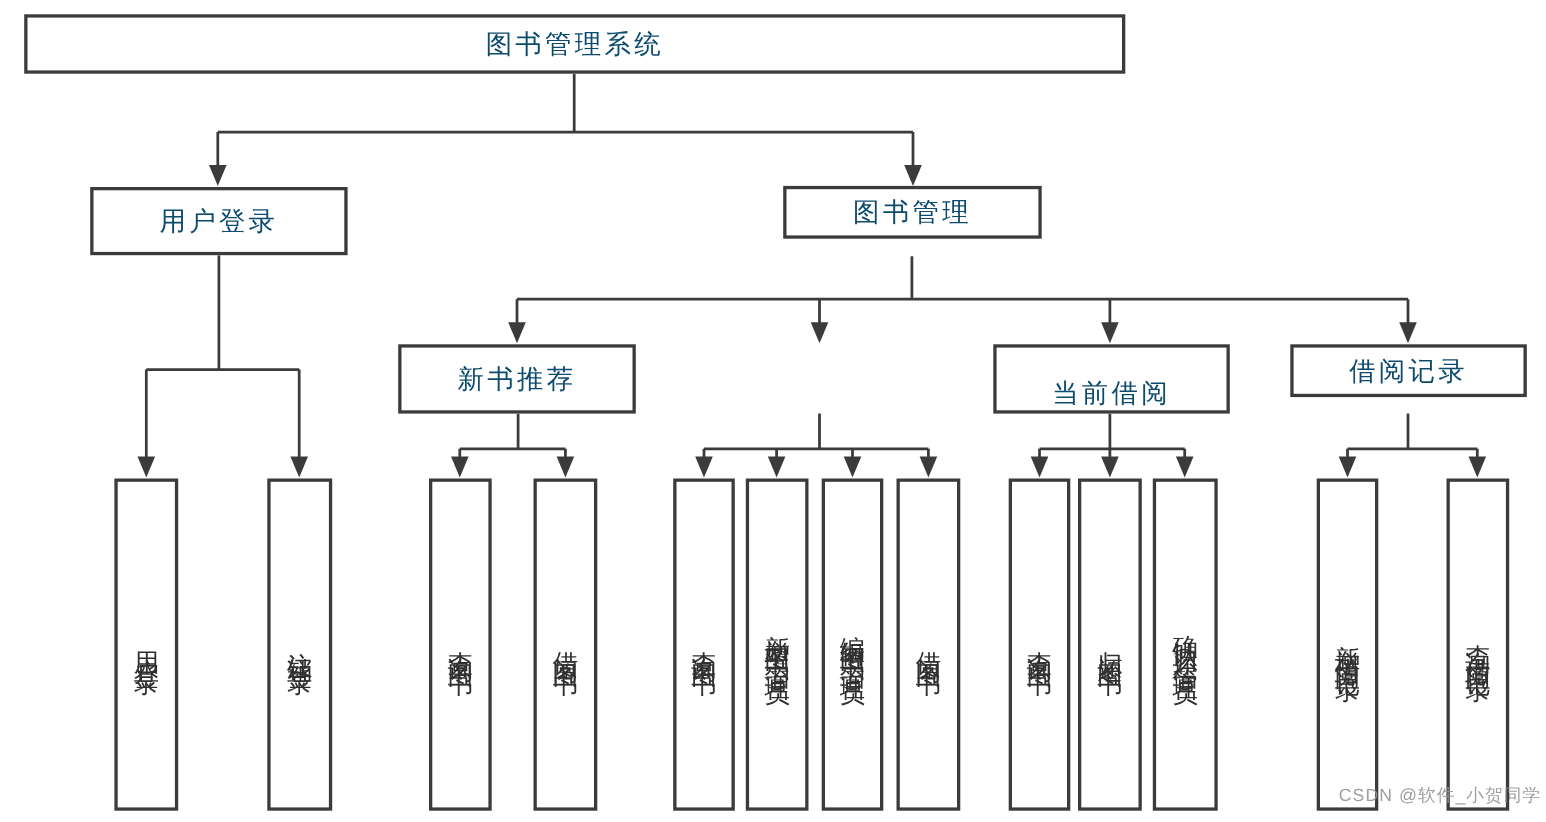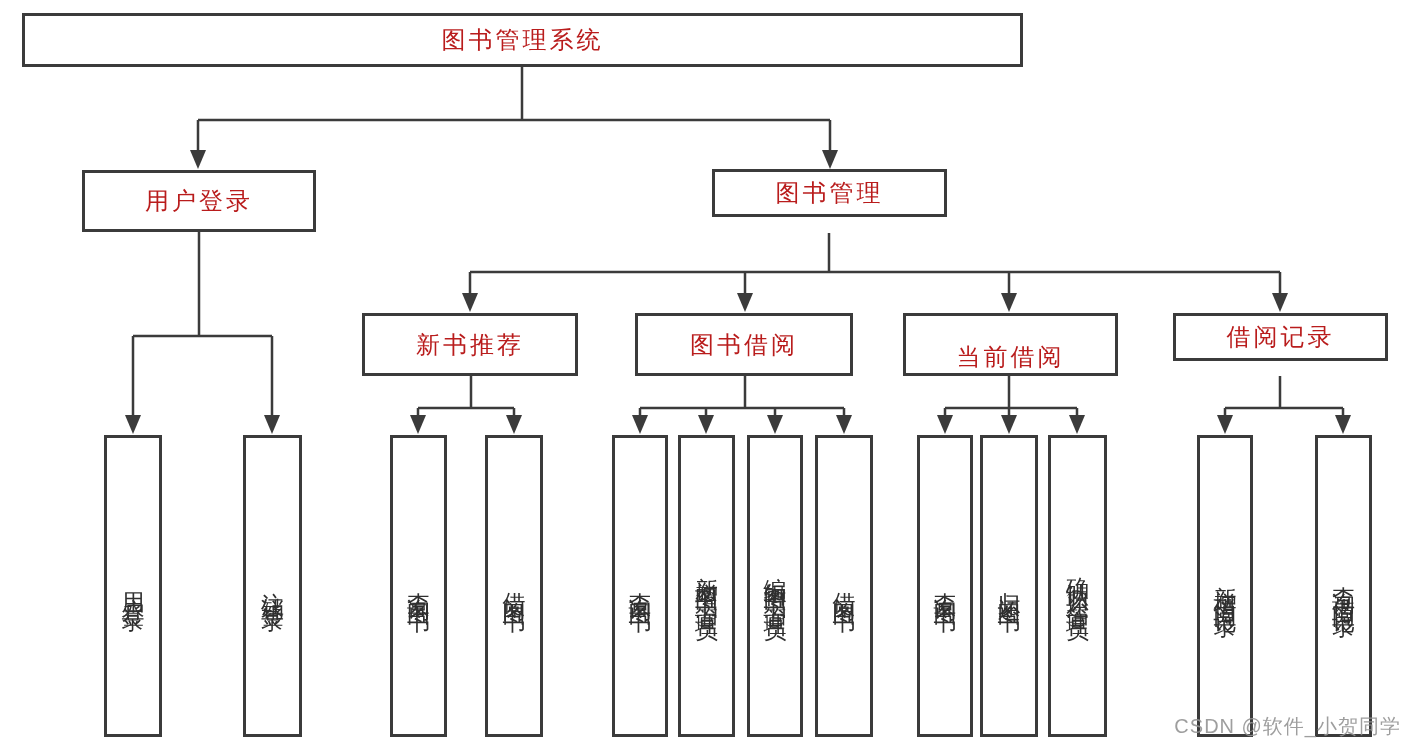--- a/index.html
+++ b/index.html
@@ -13,21 +13,21 @@
   }
   #wires { position: absolute; left: 0; top: 0; }
   .hbox {
     position: absolute;
     box-sizing: border-box;
     border: 3px solid #3b3b3b;
     background: #ffffff;
     display: flex;
     align-items: center;
     justify-content: center;
-    color: #b91c1c;
+    color: #0c4a6e;
     font-size: 24px;
     letter-spacing: 3px;
     white-space: nowrap;
   }
   .vbox {
     position: absolute;
     box-sizing: border-box;
     border: 3px solid #3b3b3b;
     background: #ffffff;
     top: 435px;
@@ -41,21 +41,21 @@
     writing-mode: vertical-rl;
     text-orientation: mixed;
     font-size: 23px;
     line-height: 1;
     letter-spacing: 6px;
   }
   #watermark {
     position: absolute;
     top: 713px;
     right: 4px;
-    font-size: 20px;
+    font-size: 16px;
     color: rgba(148, 148, 148, 0.9);
     letter-spacing: 1px;
     white-space: nowrap;
   }
 </style>
 </head>
 <body>
 
 <div id="stage">
 
@@ -106,23 +106,20 @@
   <div class="hbox" style="left:82px; top:170px; width:234px; height:62px;">
     <span>用户登录</span>
   </div>
   <div class="hbox" style="left:712px; top:169px; width:235px; height:48px;">
     <span>图书管理</span>
   </div>
 
   <div class="hbox" style="left:362px; top:313px; width:216px; height:63px;">
     <span>新书推荐</span>
   </div>
-  <div class="hbox" style="left:635px; top:313px; width:218px; height:63px;">
-    <span>图书借阅</span>
-  </div>
   <div class="hbox" style="left:903px; top:313px; width:215px; height:63px;align-items:flex-end;">
     <span>当前借阅</span>
   </div>
   <div class="hbox" style="left:1173px; top:313px; width:215px; height:48px;">
     <span>借阅记录</span>
   </div>
 
   <div class="vbox" style="left:104px; width:58px;">
     <span class="vtext">用户登录</span>
   </div>

